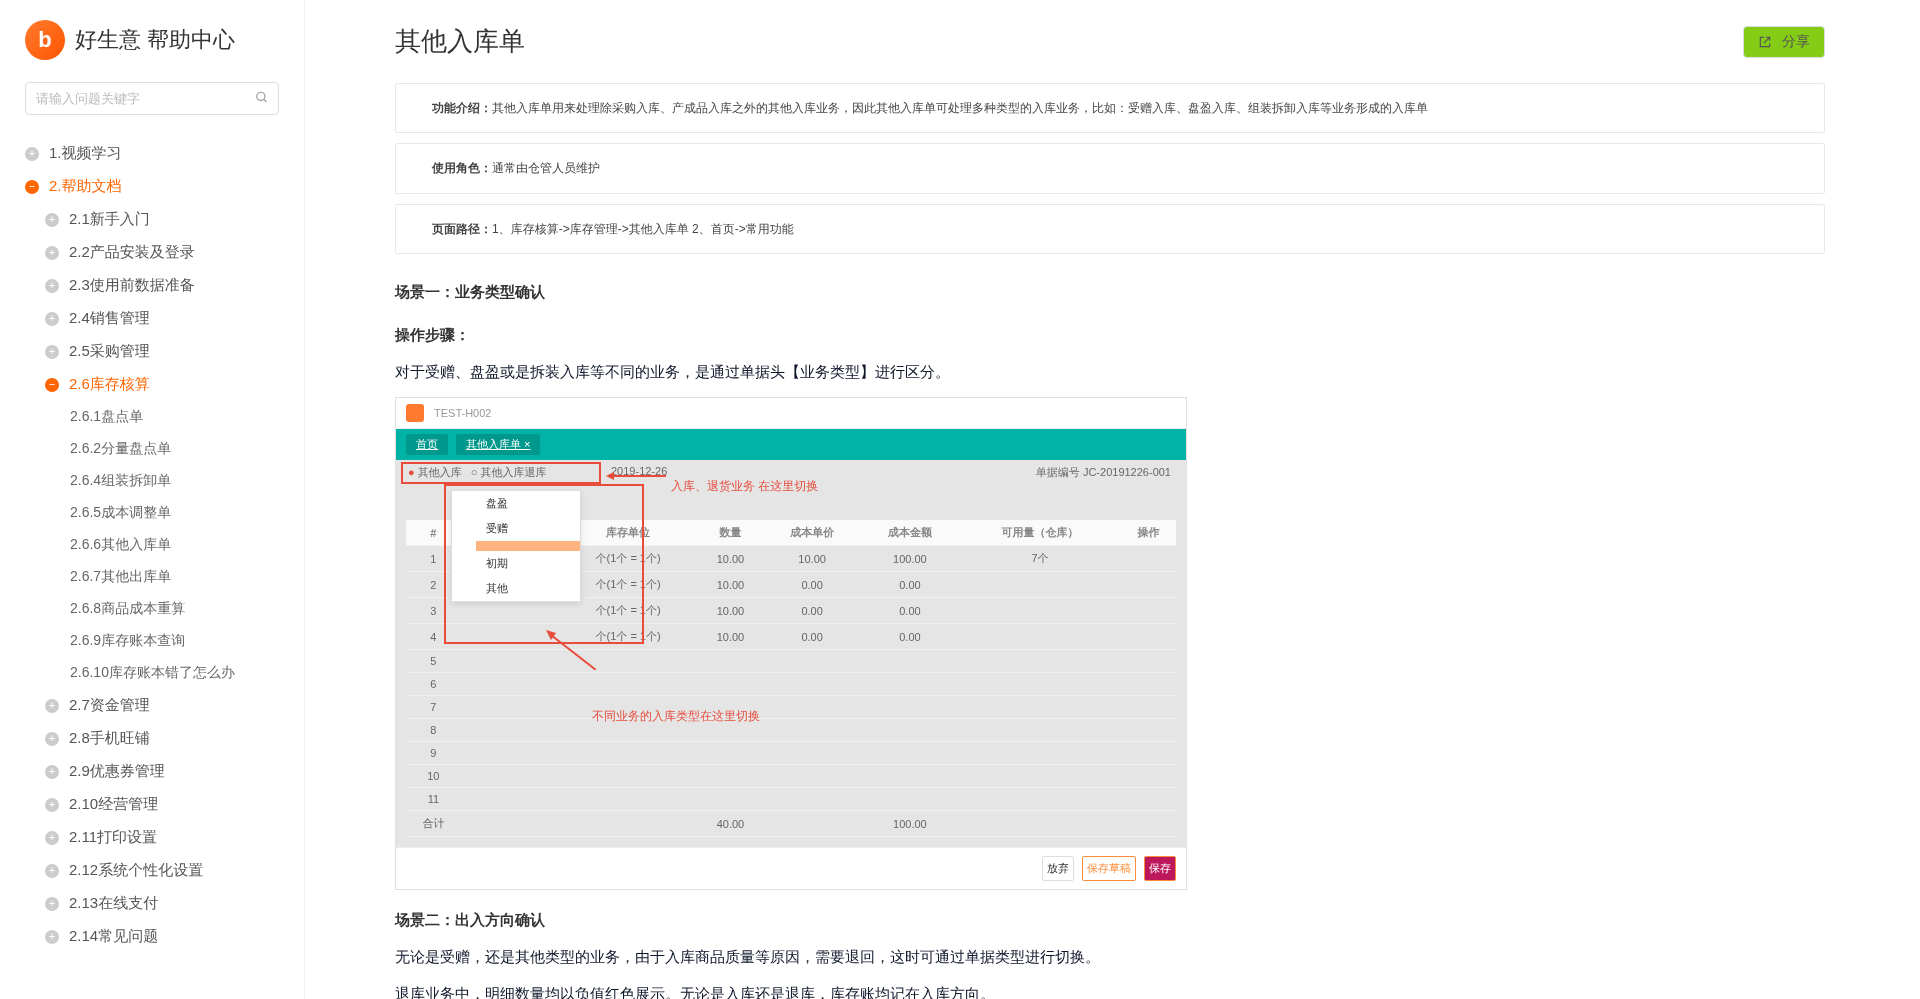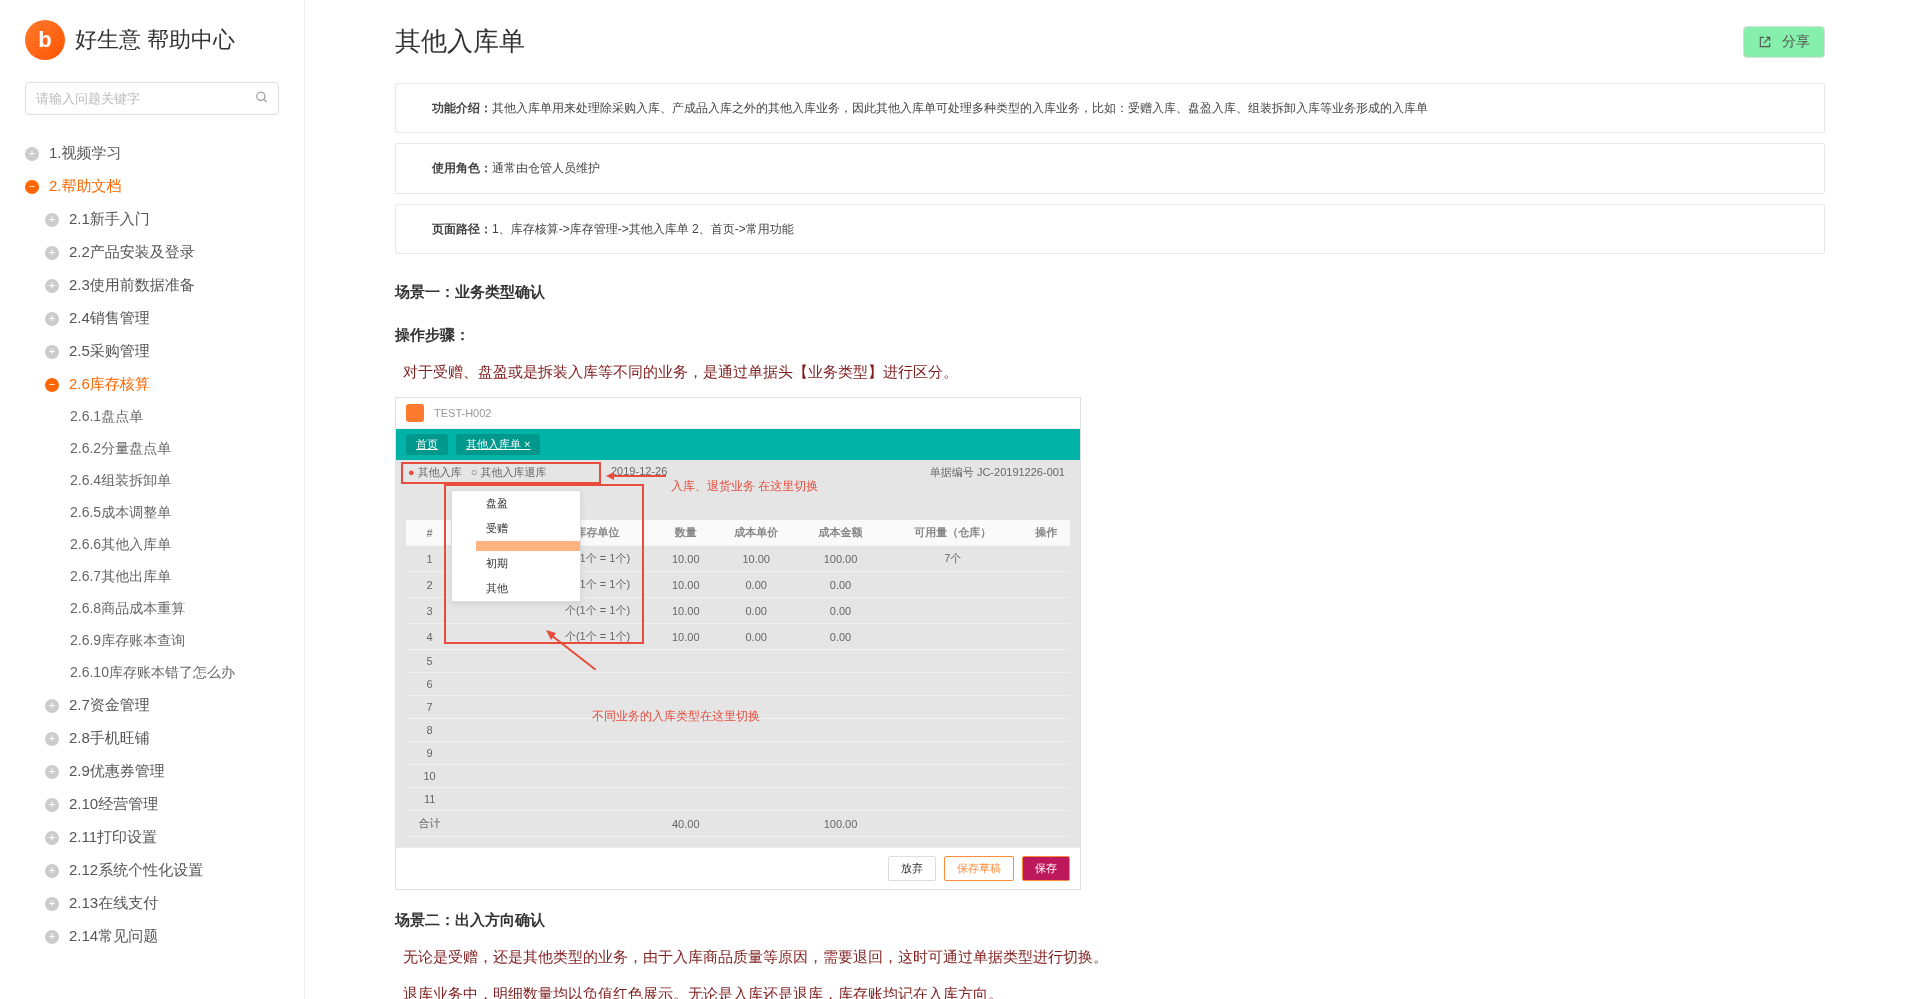--- a/index.html
+++ b/index.html
@@ -18,42 +18,42 @@
 .nav-item.active{color:#ff6600;}
 .nav-item.leaf-active{color:#ff6600;}
 .expand-icon{width:14px;height:14px;border-radius:50%;background:#ccc;color:#fff;display:flex;align-items:center;justify-content:center;font-size:11px;margin-right:10px;flex-shrink:0;line-height:1;}
 .expand-icon.minus{background:#ff6600;}
 .lvl2{padding-left:20px;}
 .lvl3{padding-left:45px;}
 .nav-item.leaf{font-size:14px;color:#666;}
 .main{flex:1;padding:24px 30px 50px 90px;max-width:1550px;}
 .title-row{display:flex;justify-content:space-between;align-items:center;margin-bottom:24px;}
 .page-title{font-size:26px;font-weight:500;color:#333;}
-.share-btn{border:1px solid #ddd;background:#86efac;padding:6px 14px;border-radius:4px;cursor:pointer;font-size:14px;color:#555;display:flex;align-items:center;gap:10px;}
+.share-btn{border:1px solid #ddd;background:#84cc16;padding:6px 14px;border-radius:4px;cursor:pointer;font-size:14px;color:#555;display:flex;align-items:center;gap:10px;}
 .info-box{border:1px solid #e8e8e8;border-radius:2px;padding:14px 36px;margin-bottom:10px;font-size:12px;color:#444;line-height:1.7;}
 .info-box b{font-weight:600;}
 .content-block{margin-top:24px;}
-.content-block p{margin:10px 8px;font-size:15px;color:#7f1d1d;line-height:1.8;}
+.content-block p{margin:10px 0;font-size:15px;color:#0f172a;line-height:1.8;}
 .content-block .section-title{font-weight:600;color:#333;margin:16px 0 8px;}
-.screenshot-placeholder{border:1px solid #e0e0e0;background:#fafafa;padding:0;margin:12px 0;width:686px;max-width:100%;}
+.screenshot-placeholder{border:1px solid #e0e0e0;background:#fafafa;padding:0;margin:12px 0;width:792px;max-width:100%;}
 .sp-head{background:#fff;padding:6px 10px;border-bottom:1px solid #eee;display:flex;align-items:center;gap:10px;font-size:11px;color:#999;}
 .sp-logo{width:18px;height:18px;border-radius:3px;background:#ff7a2e;}
 .sp-tabs{background:#00b3a6;color:#fff;padding:5px 10px;font-size:11px;display:flex;gap:8px;text-decoration:underline;}
 .sp-tab{background:rgba(0,0,0,0.15);padding:3px 10px;border-radius:2px;}
 .sp-body{background:#e5e5e5;padding:10px;position:relative;min-height:340px;}
 .sp-redbox{border:2px solid #e74c3c;position:absolute;}
 .sp-redtext{color:#e74c3c;font-size:12px;position:absolute;}
 .sp-table{width:100%;font-size:11px;color:#666;border-collapse:collapse;margin-top:50px;}
 .sp-table th,.sp-table td{text-align:center;padding:5px 3px;border-bottom:1px solid #f0f0f0;}
 .sp-table th{background:#fafafa;color:#888;}
 .sp-dropdown{border:1px solid #ddd;background:#fff;position:absolute;left:55px;top:30px;width:130px;font-size:11px;box-shadow:0 2px 6px rgba(0,0,0,0.1);padding-left:24px;}
 .sp-dropdown div{padding:5px 10px;}
 .sp-dropdown div.sel{background:#ffb380;color:#fff;}
 .sp-footer{display:flex;justify-content:flex-end;gap:8px;padding:8px 10px;border-top:1px solid #eee;background:#fff;}
-.sp-btn{border:1px solid #ddd;padding:4px 12px;font-size:11px;border-radius:2px;}
+.sp-btn{border:1px solid #ddd;padding:4px 4px;font-size:11px;border-radius:2px;}
 .sp-btn.orange{background:#be185d;color:#fff;border-color:#ff8c3a;}
 .sp-btn.outline{color:#ff8c3a;border-color:#ff8c3a;}
 </style>
 </head>
 <body>
 
 <div class="page">
   <aside class="sidebar">
     <div class="logo-row">
       <div class="logo">b</div>

